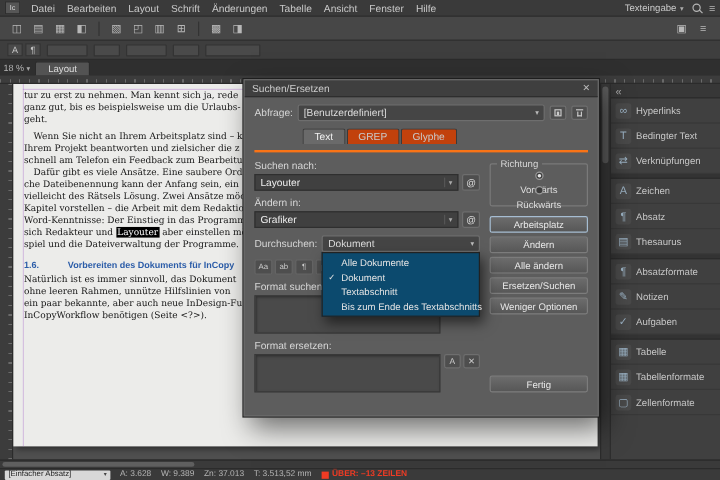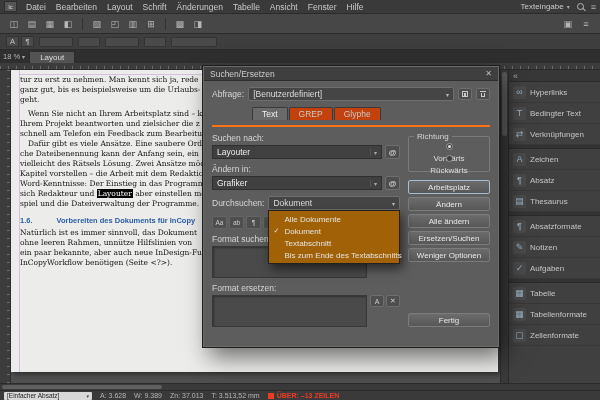--- a/index.html
+++ b/index.html
@@ -119,21 +119,21 @@
   .flabel { margin:2px 0 2px; display:block; }
   .mt { margin-top:5px; }
   .inputrow { display:flex; gap:3px; align-items:center; }
   .textinput { flex:1; height:14px; background:#404040; border:1px solid #2f2f2f; color:#eee;
     display:flex; align-items:center; padding:0 4px; min-width:0; }
   .in-arrow { margin-left:auto; font-size:6px; color:#aaa; border-left:1px solid #555; padding-left:3px; }
   .atbtn { width:15px; height:14px; background:#4e4e4e; border:1px solid #6e6e6e; border-radius:2px;
     color:#ddd; font-size:8px; display:flex; align-items:center; justify-content:center; flex:0 0 auto; }
   .searchrow { display:flex; align-items:center; gap:4px; margin-top:6px; }
   .searchrow label { white-space:nowrap; }
-  .menu { position:absolute; left:-1px; top:13px; width:132px; background:#a16207; border:1px solid #222;
+  .menu { position:absolute; left:-1px; top:13px; width:132px; background:#0c4a6e; border:1px solid #222;
     box-shadow:3px 5px 10px rgba(0,0,0,.55); z-index:60; padding:2px 0; }
   .menu-option { height:12px; display:flex; align-items:center; gap:3px; padding:0 6px 0 4px;
     font-size:8px; color:#e3e3e3; white-space:nowrap; }
   .menu-option .chk { width:8px; font-size:7px; flex:0 0 auto; }
   .togglerow { display:flex; gap:2px; margin-top:6px; }
   .tgl { width:15px; height:13px; background:#4e4e4e; border:1px solid #646464; border-radius:2px;
     font-size:6.5px; color:#ccc; display:flex; align-items:center; justify-content:center; }
   .fmtrow { display:flex; gap:3px; align-items:flex-start; }
   .fmtbox { flex:1; height:32px; background:#4a4a4a; border:1px solid #383838;
     box-shadow:inset 1px 1px 2px rgba(0,0,0,.35); }

